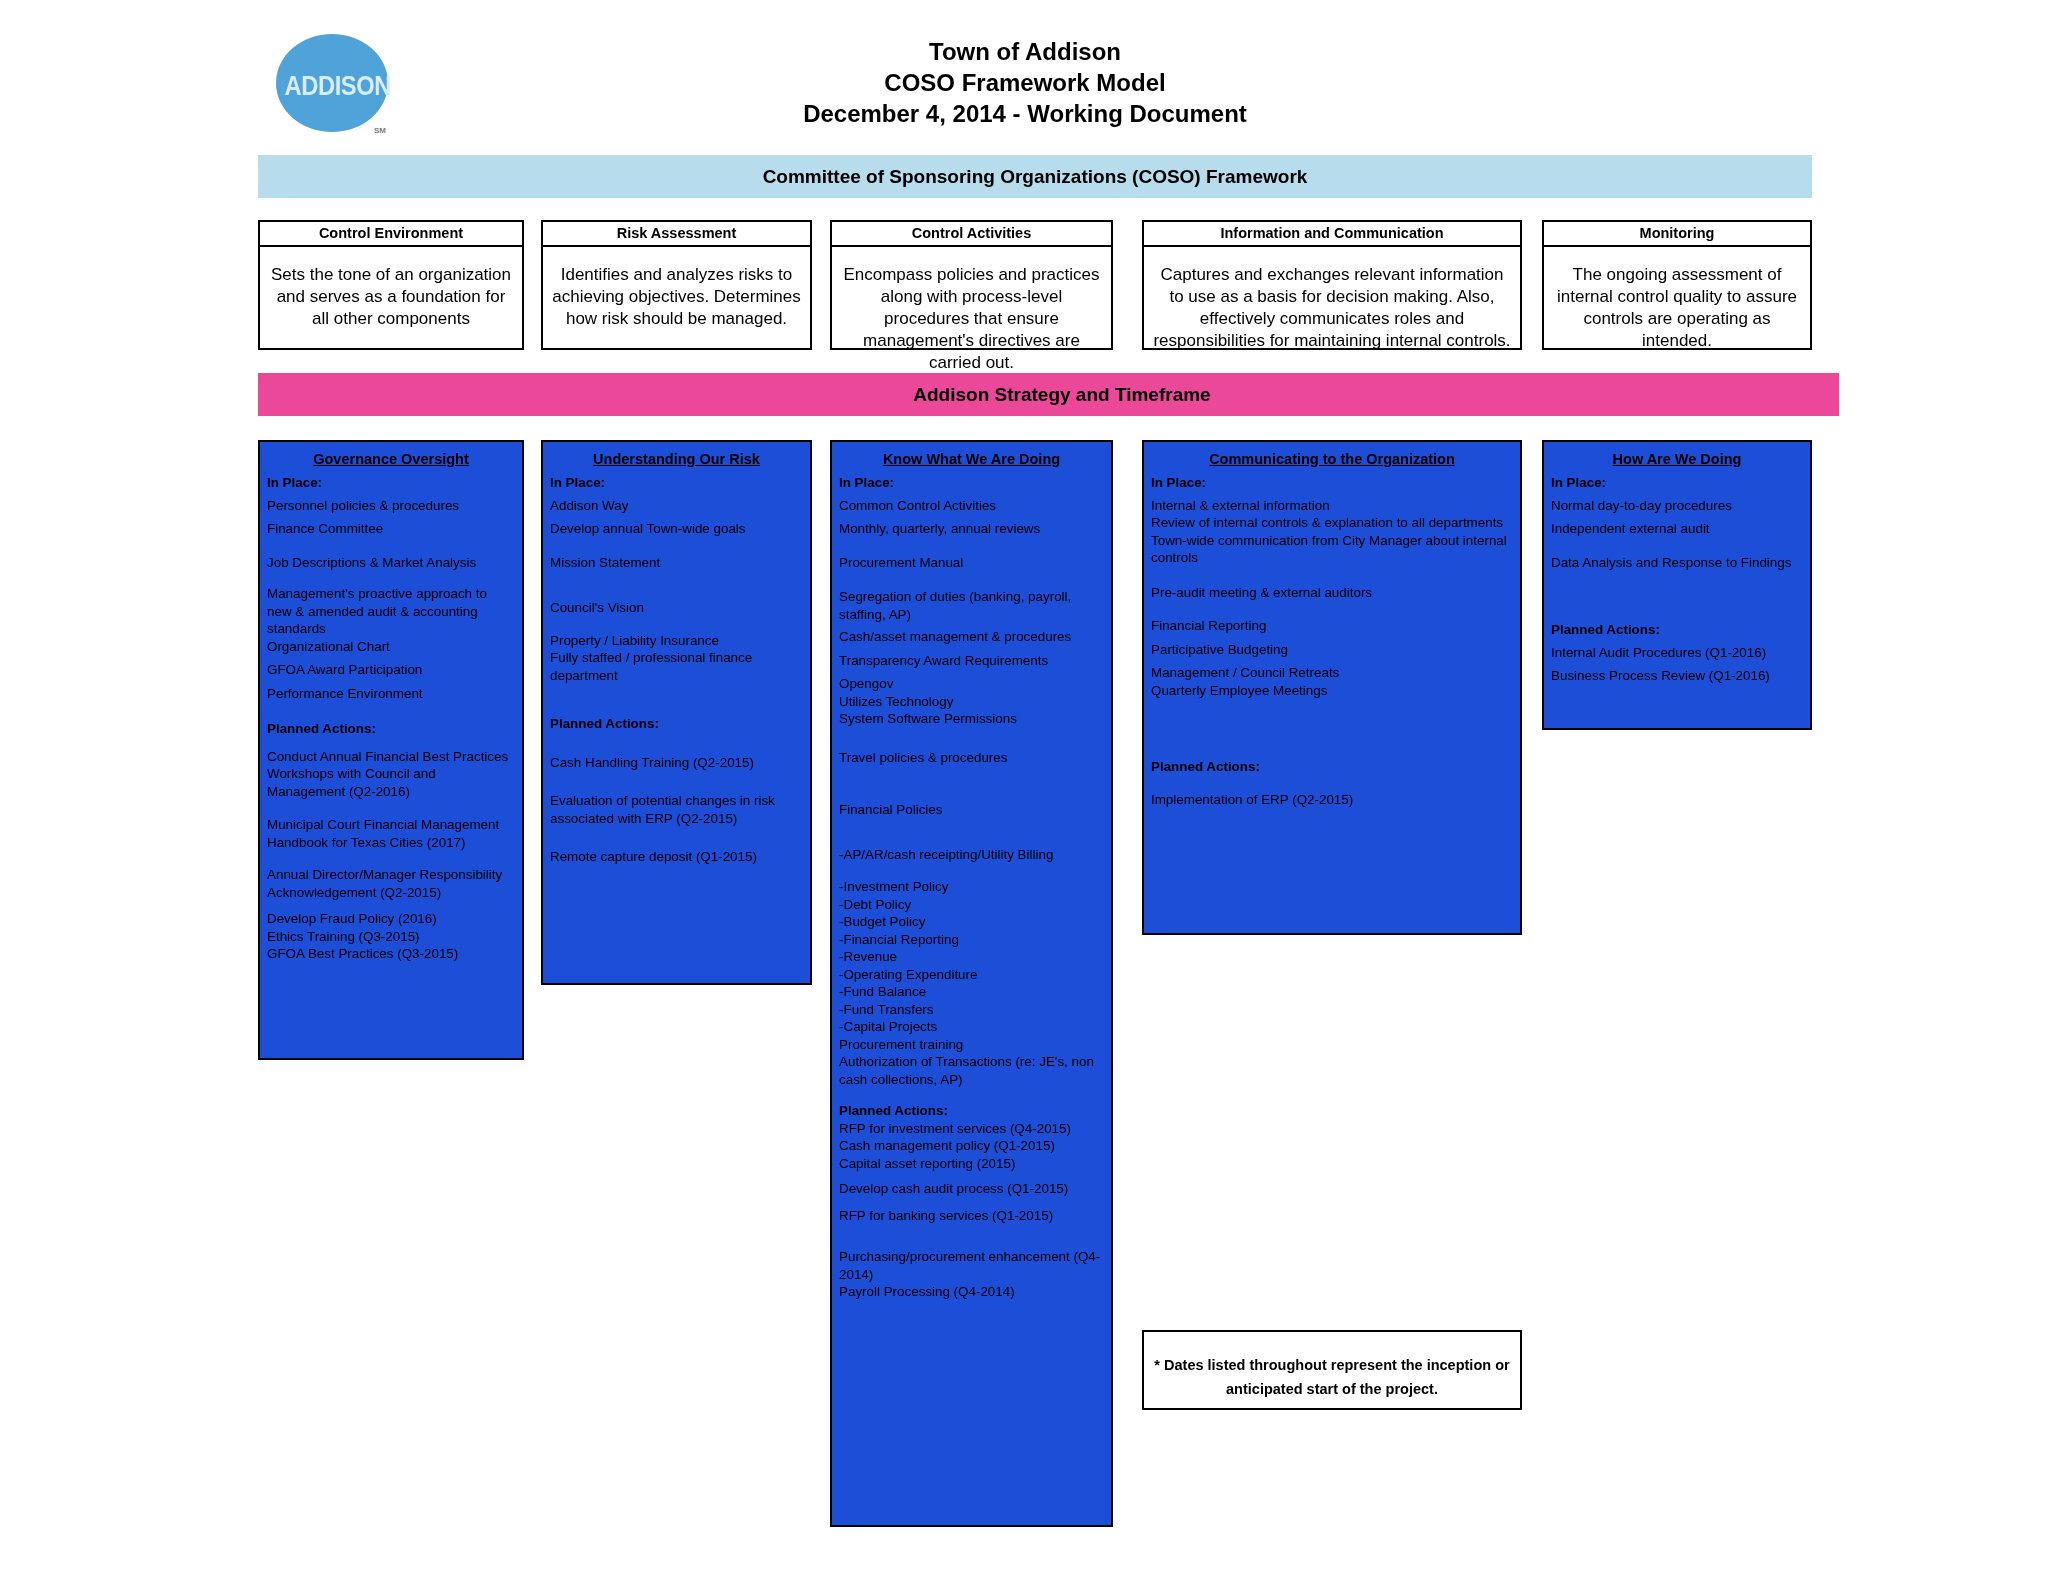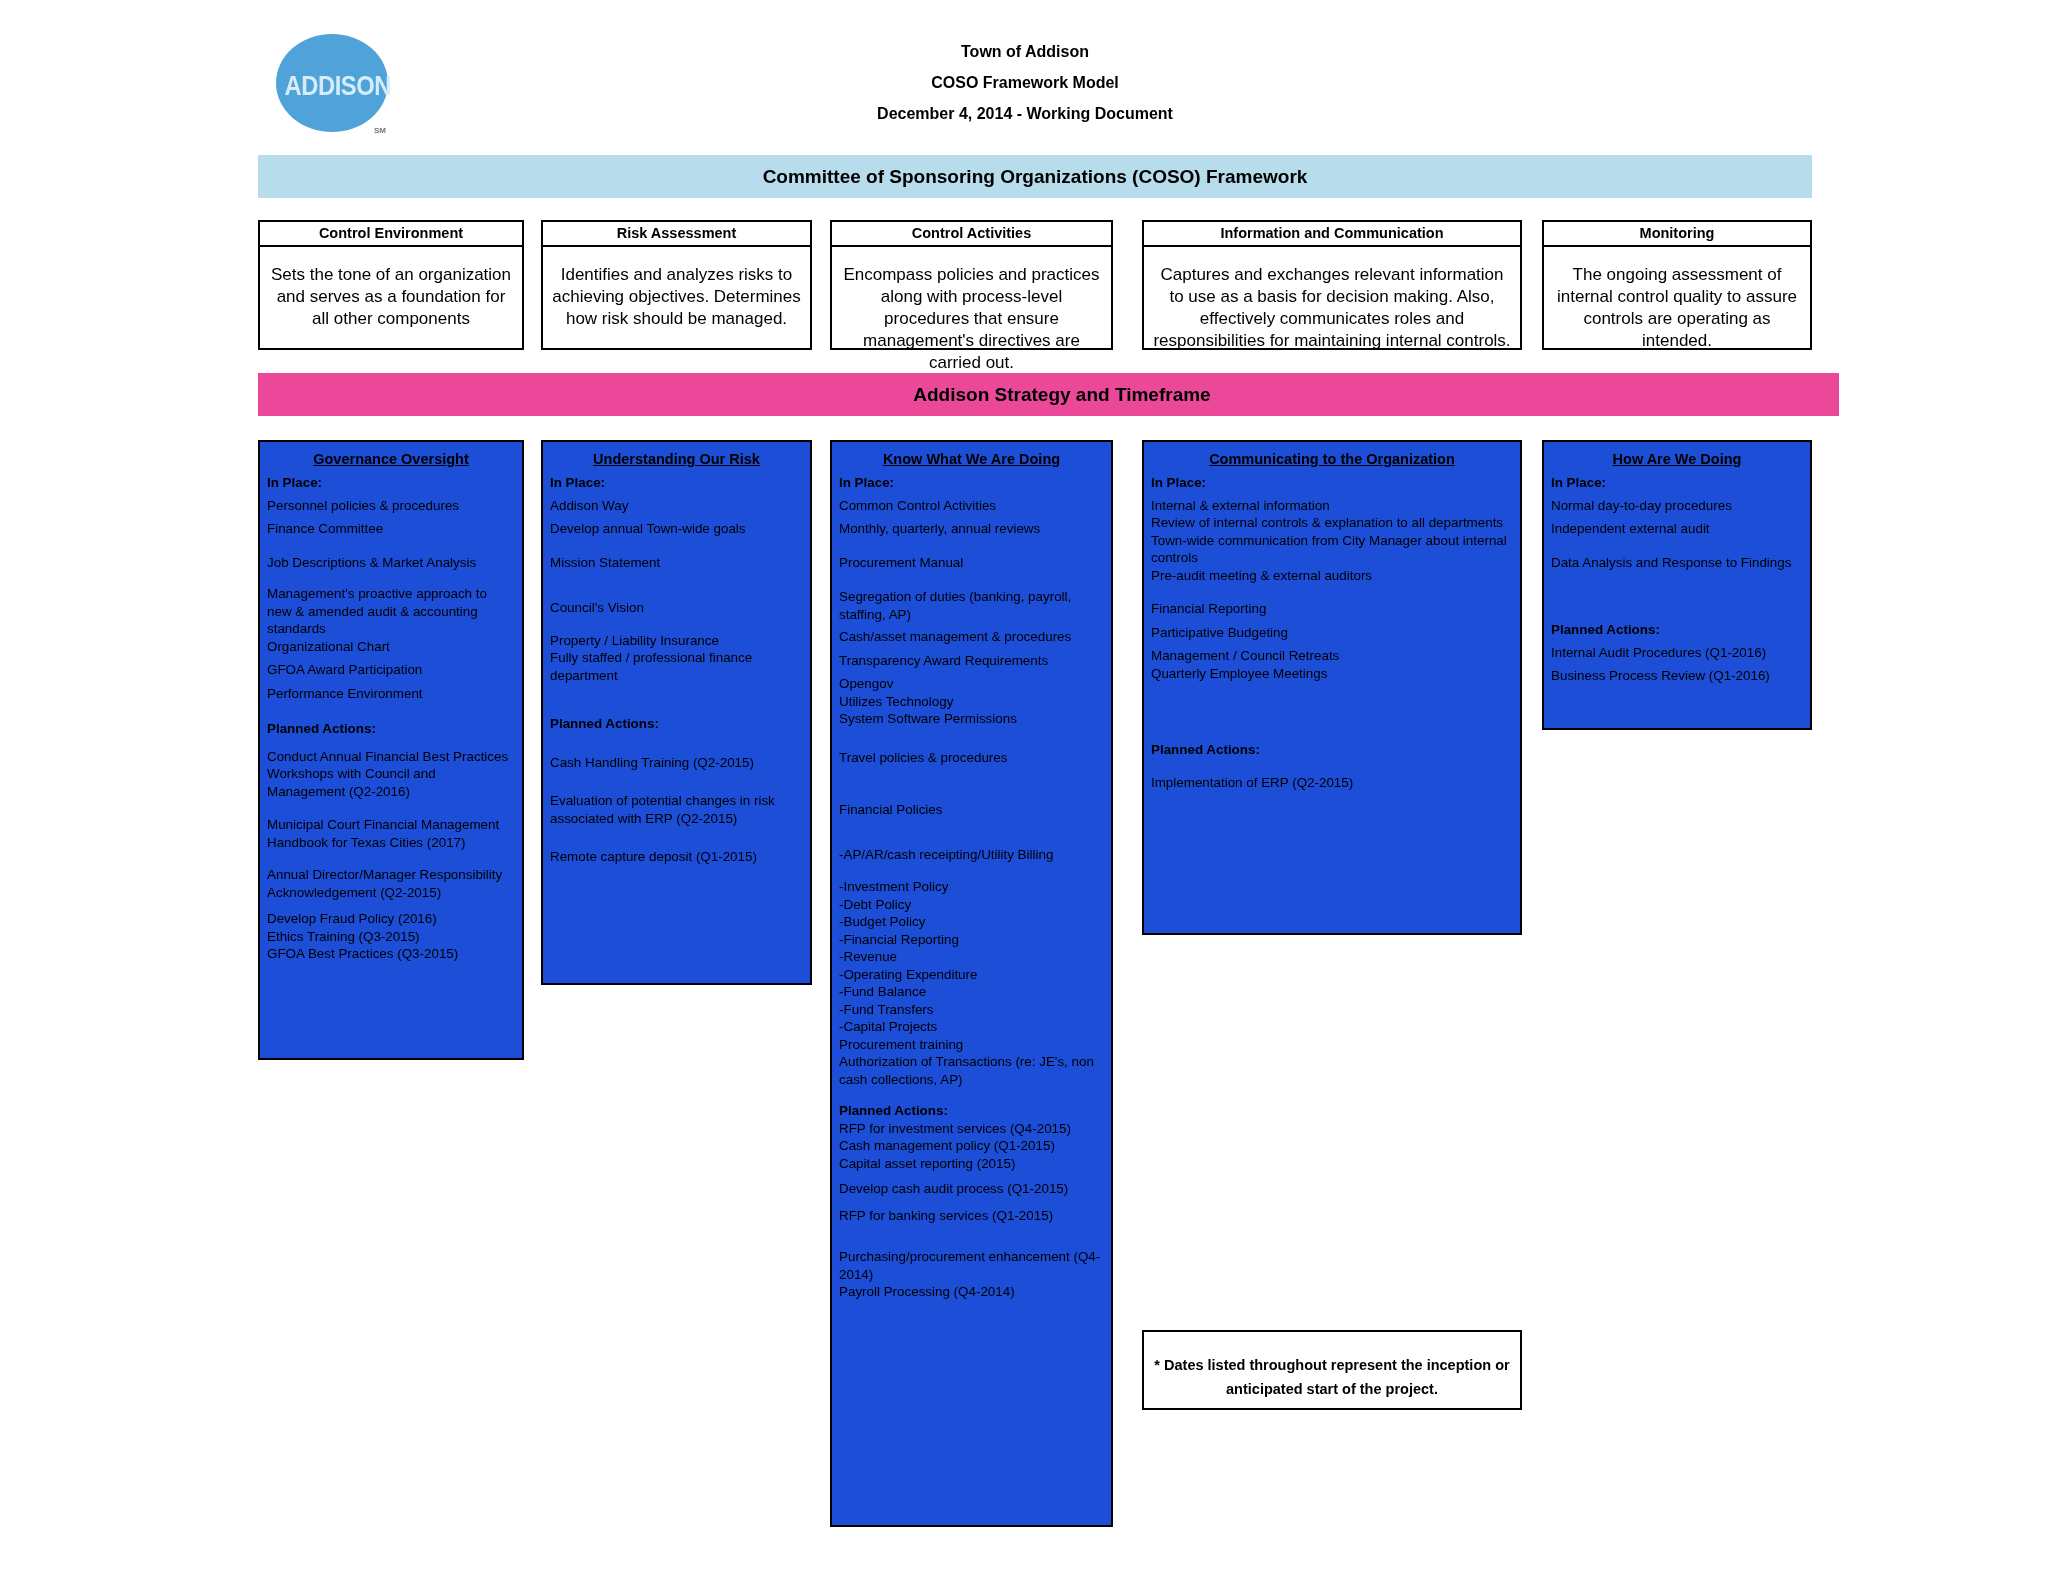--- a/index.html
+++ b/index.html
@@ -59,21 +59,21 @@
     color: #777;
     font-weight: bold;
   }
   .title-block {
     position: absolute;
     left: 600px;
     top: 36px;
     width: 850px;
     text-align: center;
     font-weight: bold;
-    font-size: 16px;
+    font-size: 24px;
     line-height: 31px;
   }
 
   
   .banner {
     position: absolute;
     left: 258px;
     width: 1554px;
     text-align: center;
     font-weight: bold;
@@ -278,21 +278,21 @@
         <div class="entry">Payroll Processing (Q4-2014)</div>
       </div>
     </div>
     <div class="col" style="left: 1142px; top: 440px; width: 380px; height: 495px;">
       <div class="col-head">Communicating to the Organization</div>
       <div class="col-body">
         <div class="entry bold">In Place:</div>
         <div class="entry" style="margin-top: 5px;">Internal &amp; external information</div>
         <div class="entry">Review of internal controls &amp; explanation to all departments</div>
         <div class="entry">Town-wide communication from City Manager about internal controls</div>
-        <div class="entry" style="">Pre-audit meeting  &amp; external auditors</div>
+        <div class="entry" style="margin-top: 17px;">Pre-audit meeting  &amp; external auditors</div>
         <div class="entry" style="margin-top: 16px;">Financial Reporting</div>
         <div class="entry" style="margin-top: 6px;">Participative Budgeting</div>
         <div class="entry" style="margin-top: 6px;">Management / Council Retreats</div>
         <div class="entry">Quarterly Employee Meetings</div>
         <div class="entry bold" style="margin-top: 59px;">Planned Actions:</div>
         <div class="entry" style="margin-top: 15px;">Implementation of ERP (Q2-2015)</div>
       </div>
     </div>
     <div class="col" style="left: 1542px; top: 440px; width: 270px; height: 290px;">
       <div class="col-head">How Are We Doing</div>

